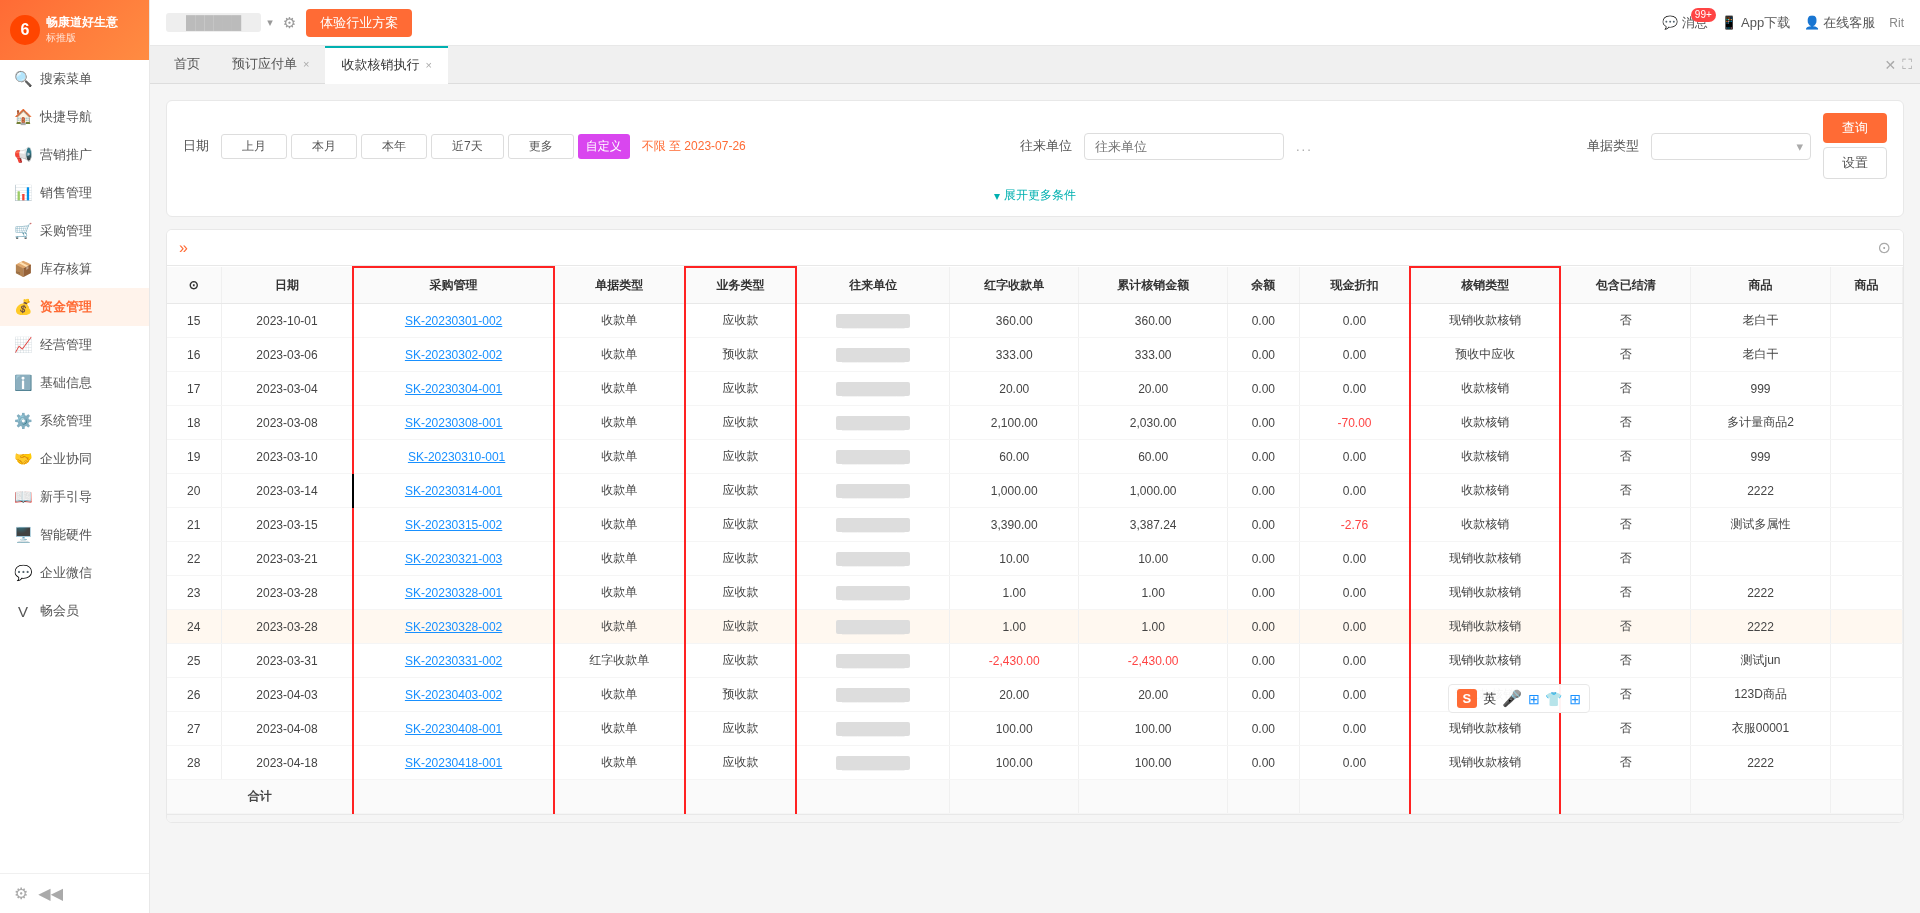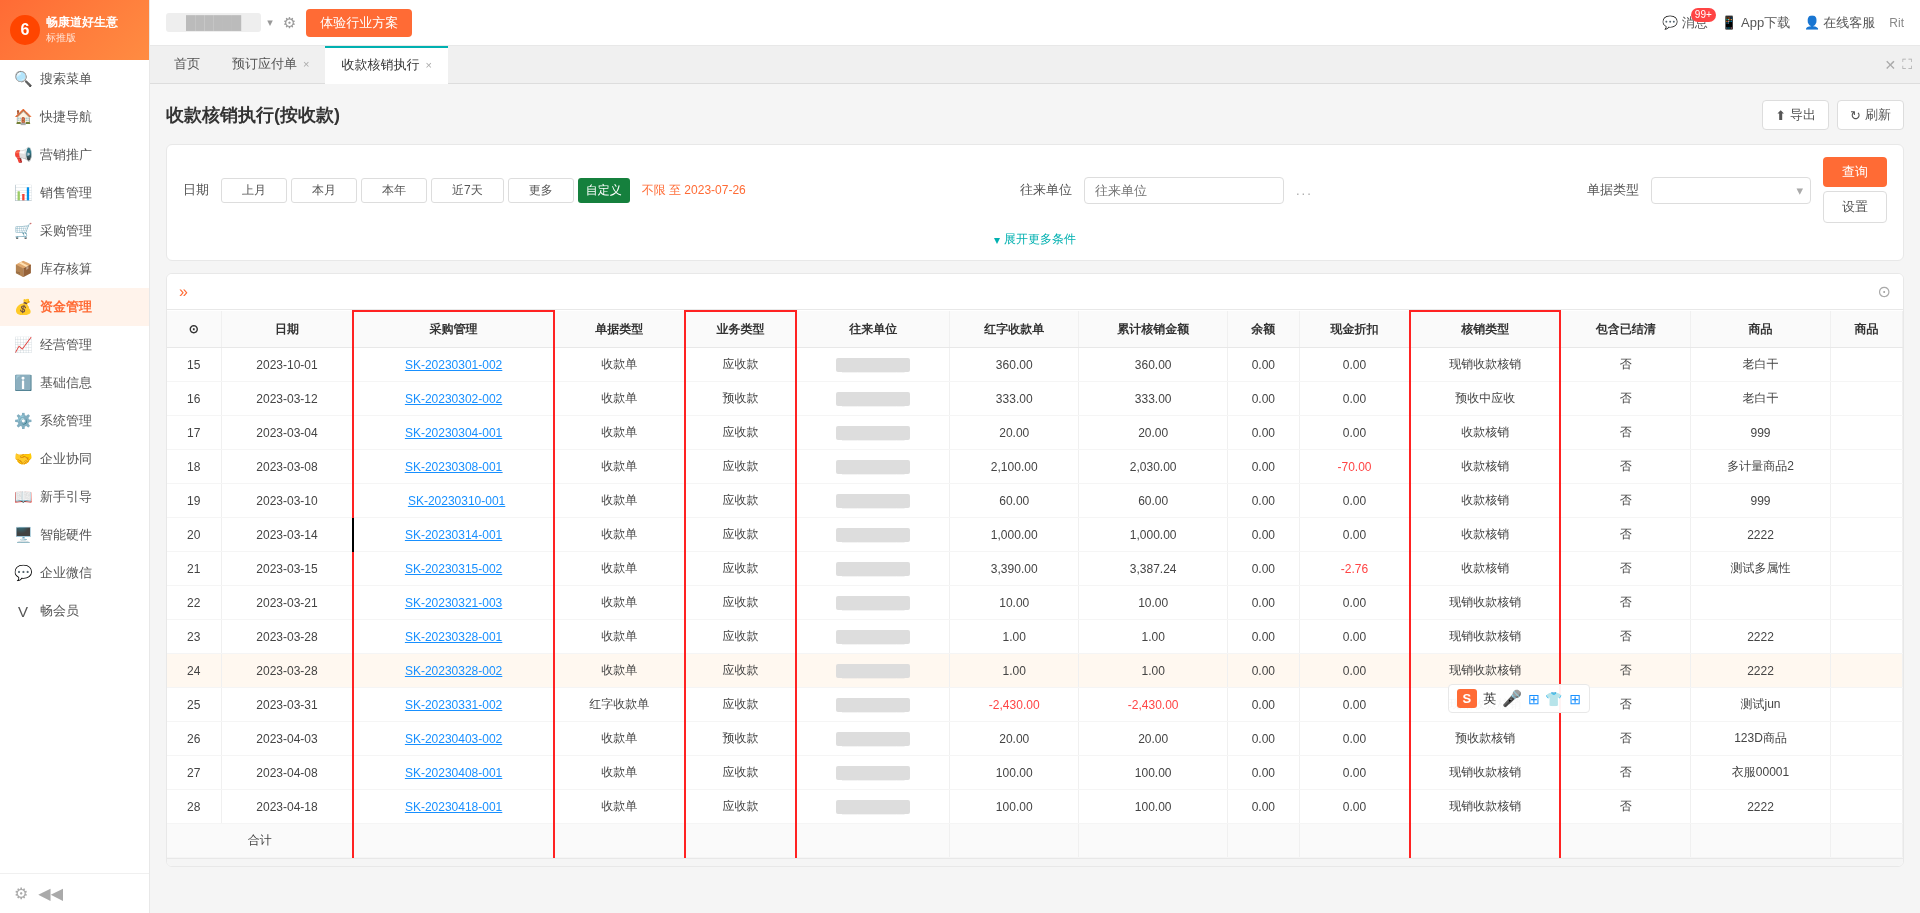--- a/index.html
+++ b/index.html
@@ -129,21 +129,21 @@
       border: 1px solid #e8e8e8;
     }
     .filter-row { display: flex; align-items: center; gap: 12px; margin-bottom: 8px; }
     .filter-label { color: #555; font-size: 13px; white-space: nowrap; }
     .filter-date-btns { display: flex; gap: 4px; }
     .filter-date-btn {
       padding: 3px 20px; border: 1px solid #ddd; border-radius: 3px;
       font-size: 12px; cursor: pointer; color: #555; background: white;
     }
     .filter-date-custom {
-      background: #15803d; color: white;
+      background: #d946ef; color: white;
       padding: 3px 8px; border-radius: 3px;
       font-size: 12px; border: none; cursor: pointer;
     }
     .filter-date-range { color: #ff6b35; font-size: 12px; }
     .filter-input {
       border: 1px solid #ddd; border-radius: 4px;
       padding: 5px 10px; font-size: 13px;
       width: 200px; color: #999;
     }
     .filter-select {
@@ -189,21 +189,21 @@
       white-space: nowrap;
     }
     .data-table td {
       padding: 8px 10px; border-bottom: 1px solid #f5f5f5;
       text-align: center; color: #444;
       border-right: 1px solid #f0f0f0;
     }
     .data-table tr.highlighted td { background: #fff8f0; }
     .data-table .link-cell { color: #1890ff; cursor: pointer; text-decoration: underline; }
     .data-table .negative { color: #ff4444; }
-    .data-table .footer-row td { background: #fafafa; font-weight: 400; }
+    .data-table .footer-row td { background: #fafafa; font-weight: 700; }
 
     
     .table-toolbar {
       display: flex; align-items: center;
       padding: 8px 12px; border-bottom: 1px solid #e8e8e8;
       background: white;
     }
     .table-arrow { color: #ff6b35; font-size: 16px; cursor: pointer; }
     .settings-icon { color: #aaa; font-size: 16px; cursor: pointer; }
 
@@ -350,33 +350,20 @@
     </div>
     <div class="tabbar-spacer"></div>
     <div class="tabbar-controls">
       <span class="tabbar-control">✕</span>
       <span class="tabbar-control">⛶</span>
     </div>
   </div>
 
   <div class="page-content">
 
-    <div class="page-header">
-      <h2 class="page-title">收款核销执行(按收款)</h2>
-      <div class="page-header-actions">
-        <button class="btn-outline">
-          <span>⬆</span>
-          <span>导出</span>
-        </button>
-        <button class="btn-outline">
-          <span>↻</span>
-          <span>刷新</span>
-        </button>
-      </div>
-    </div>
 
     <div class="filter-area">
       <div class="filter-row">
         <span class="filter-label">日期</span>
         <div class="filter-date-btns">
           <button class="filter-date-btn">上月</button>
           <button class="filter-date-btn">本月</button>
           <button class="filter-date-btn">本年</button>
           <button class="filter-date-btn">近7天</button>
           <button class="filter-date-btn">更多</button>
@@ -453,21 +440,21 @@
       <td class="">360.00</td>
       <td>0.00</td>
       <td class="">0.00</td>
       <td style="border-left:2px solid #ff2222;border-right:2px solid #ff2222;">现销收款核销</td>
       <td>否</td>
       <td>老白干</td>
       <td></td>
     </tr>
               <tr>
       <td>16</td>
-      <td>2023-03-12</td>
+      <td>2023-03-06</td>
       <td style="border-left:2px solid #ff2222;border-right:2px solid #ff2222;"><span class="link-cell">SK-20230302-002</span></td>
       <td>收款单</td>
       <td style="border-left:2px solid #ff2222;border-right:2px solid #ff2222;">预收款</td>
       <td><span style="background:#ddd;border-radius:2px;padding:1px 6px;color:#ddd;font-size:11px;">████████</span></td>
       <td class="">333.00</td>
       <td class="">333.00</td>
       <td>0.00</td>
       <td class="">0.00</td>
       <td style="border-left:2px solid #ff2222;border-right:2px solid #ff2222;">预收中应收</td>
       <td>否</td>

